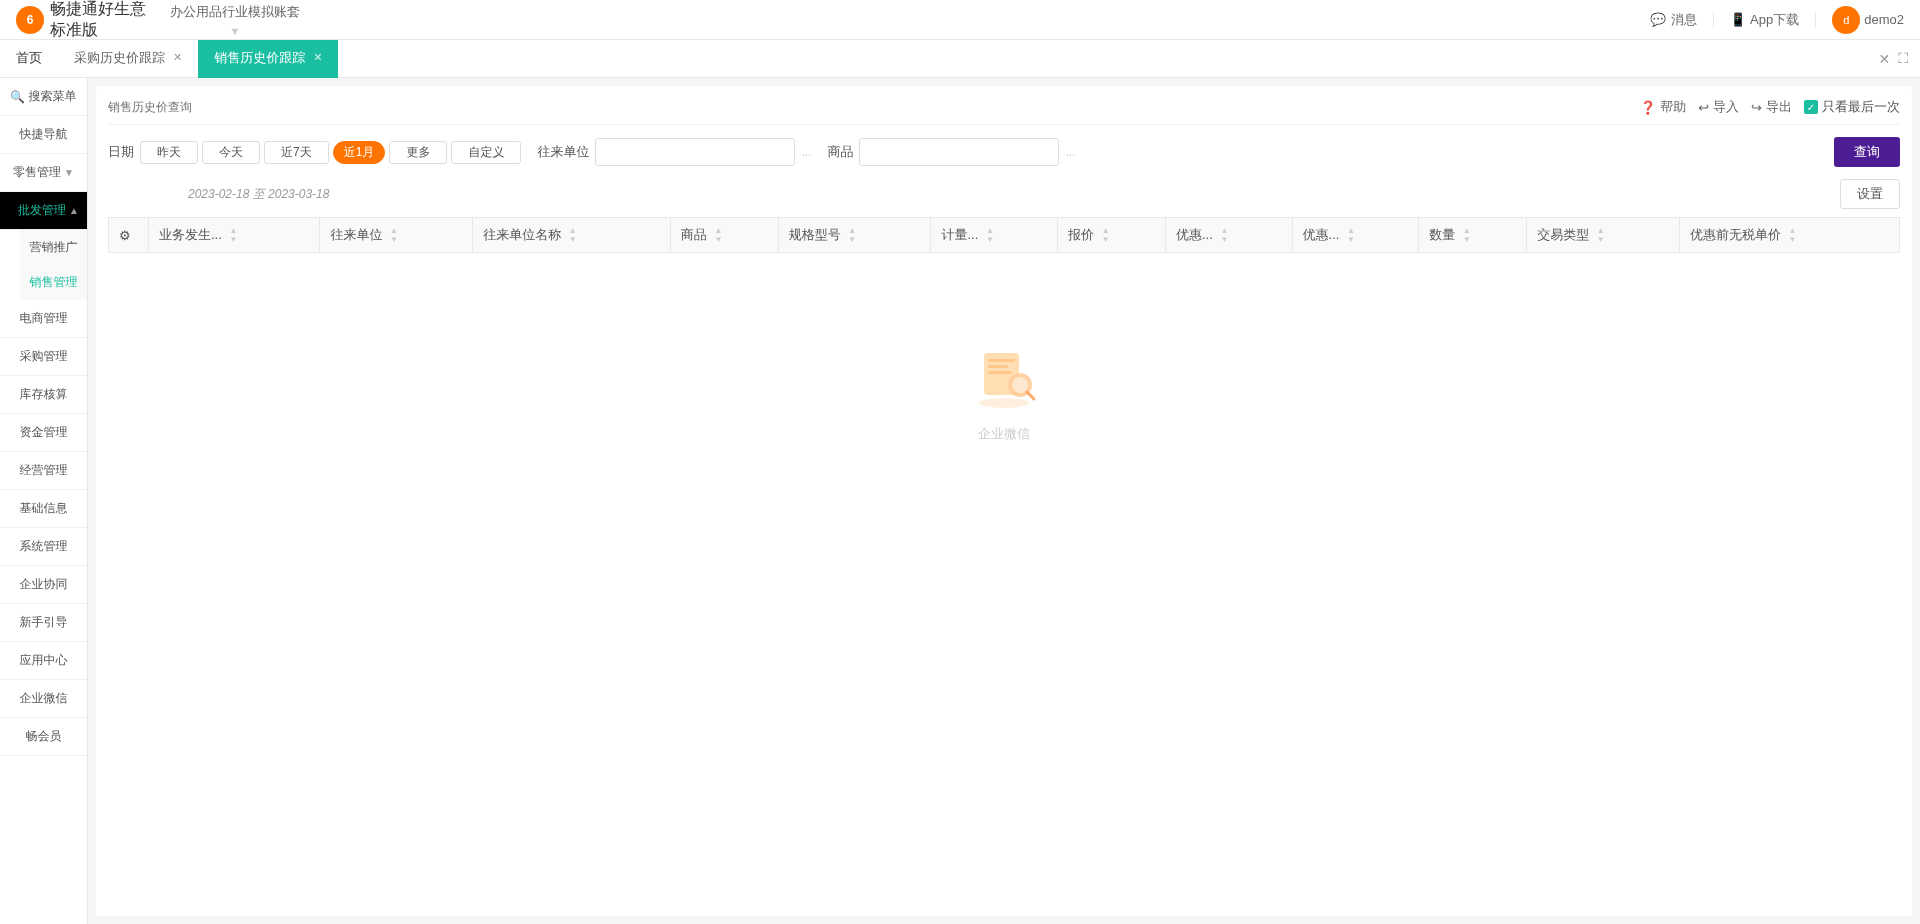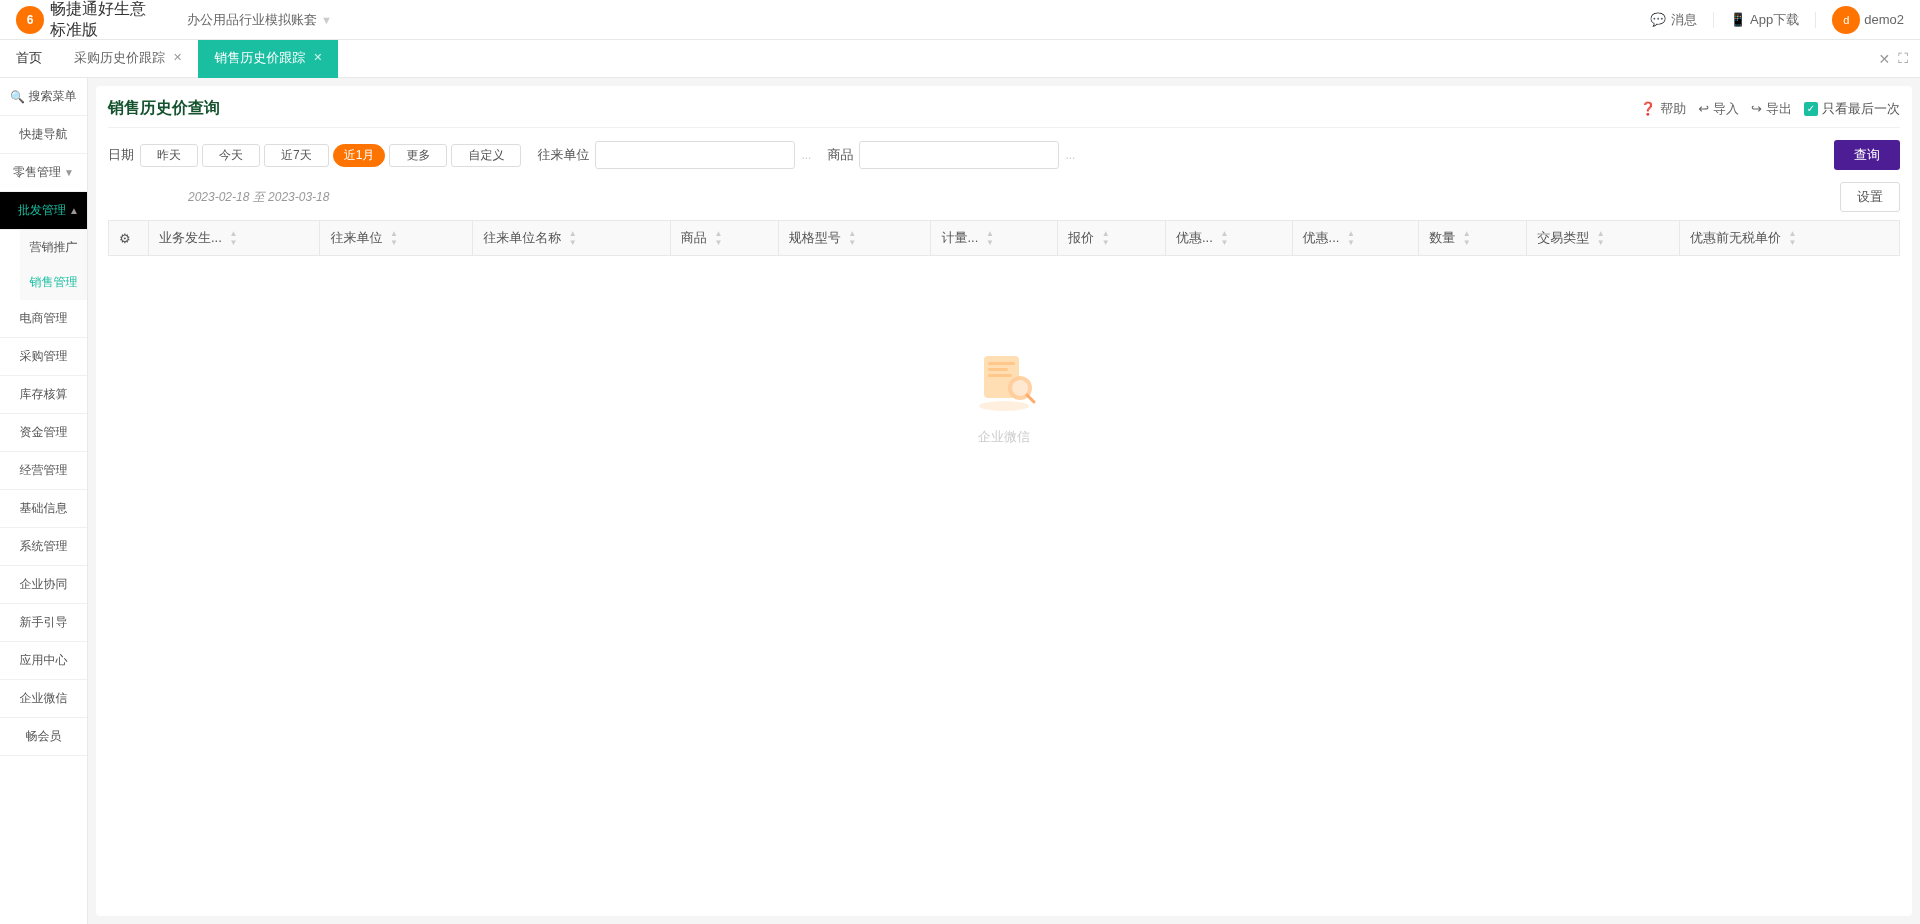--- a/index.html
+++ b/index.html
@@ -40,21 +40,22 @@
     }
     .logo-text {
       font-size: 16px;
       color: #333;
       line-height: 1.3;
     }
     .breadcrumb-area {
       display: flex;
       align-items: center;
       gap: 4px;
-      margin-left: 33px;
+      margin-left: 16px;
+      flex-direction: column;
     }
     .breadcrumb-text {
       font-size: 13px;
       color: #666;
     }
     .breadcrumb-arrow {
       color: #ccc;
       font-size: 11px;
     }
     .top-header-right {
@@ -204,23 +205,23 @@
 
     .page-title-bar {
       display: flex;
       align-items: center;
       justify-content: space-between;
       margin-bottom: 12px;
       padding-bottom: 8px;
       border-bottom: 1px solid #f0f0f0;
     }
     .page-title {
-      font-size: 16px;
-      font-weight: 700;
-      color: #14532d;
+      font-size: 12px;
+      font-weight: 400;
+      color: #737373;
     }
     .page-title-actions {
       display: flex;
       align-items: center;
       gap: 12px;
     }
     .page-action-btn {
       display: flex;
       align-items: center;
       gap: 4px;

